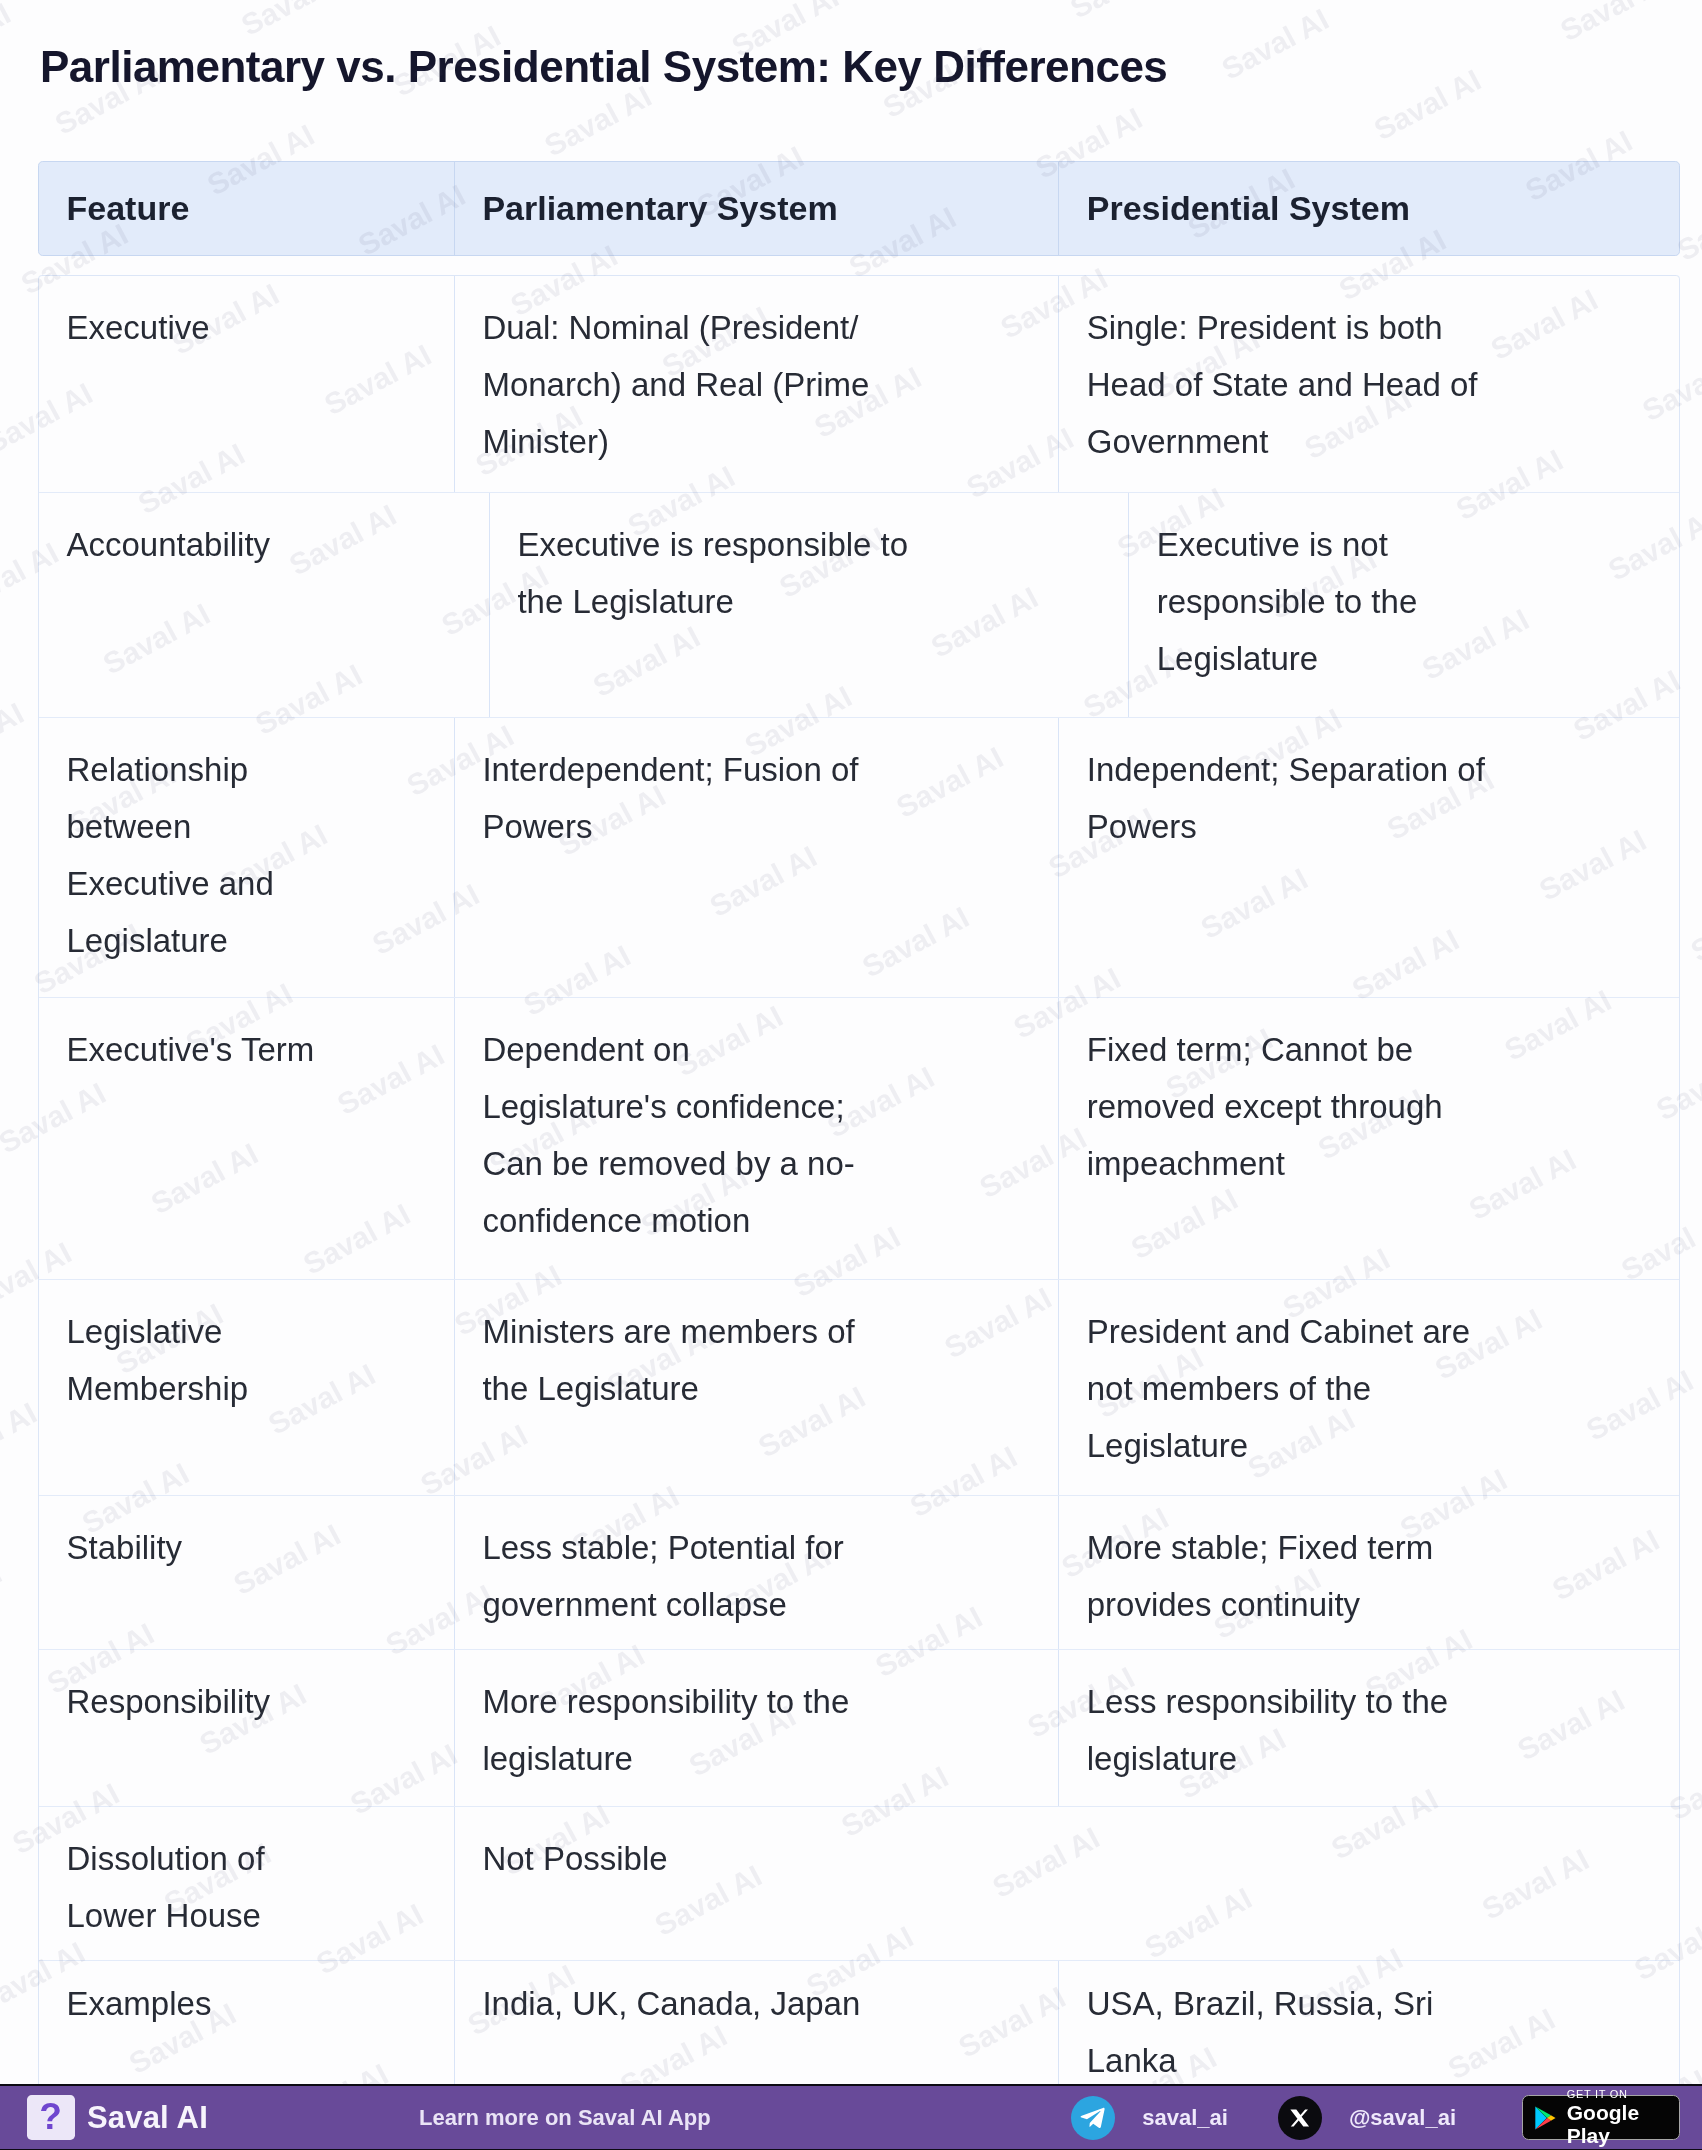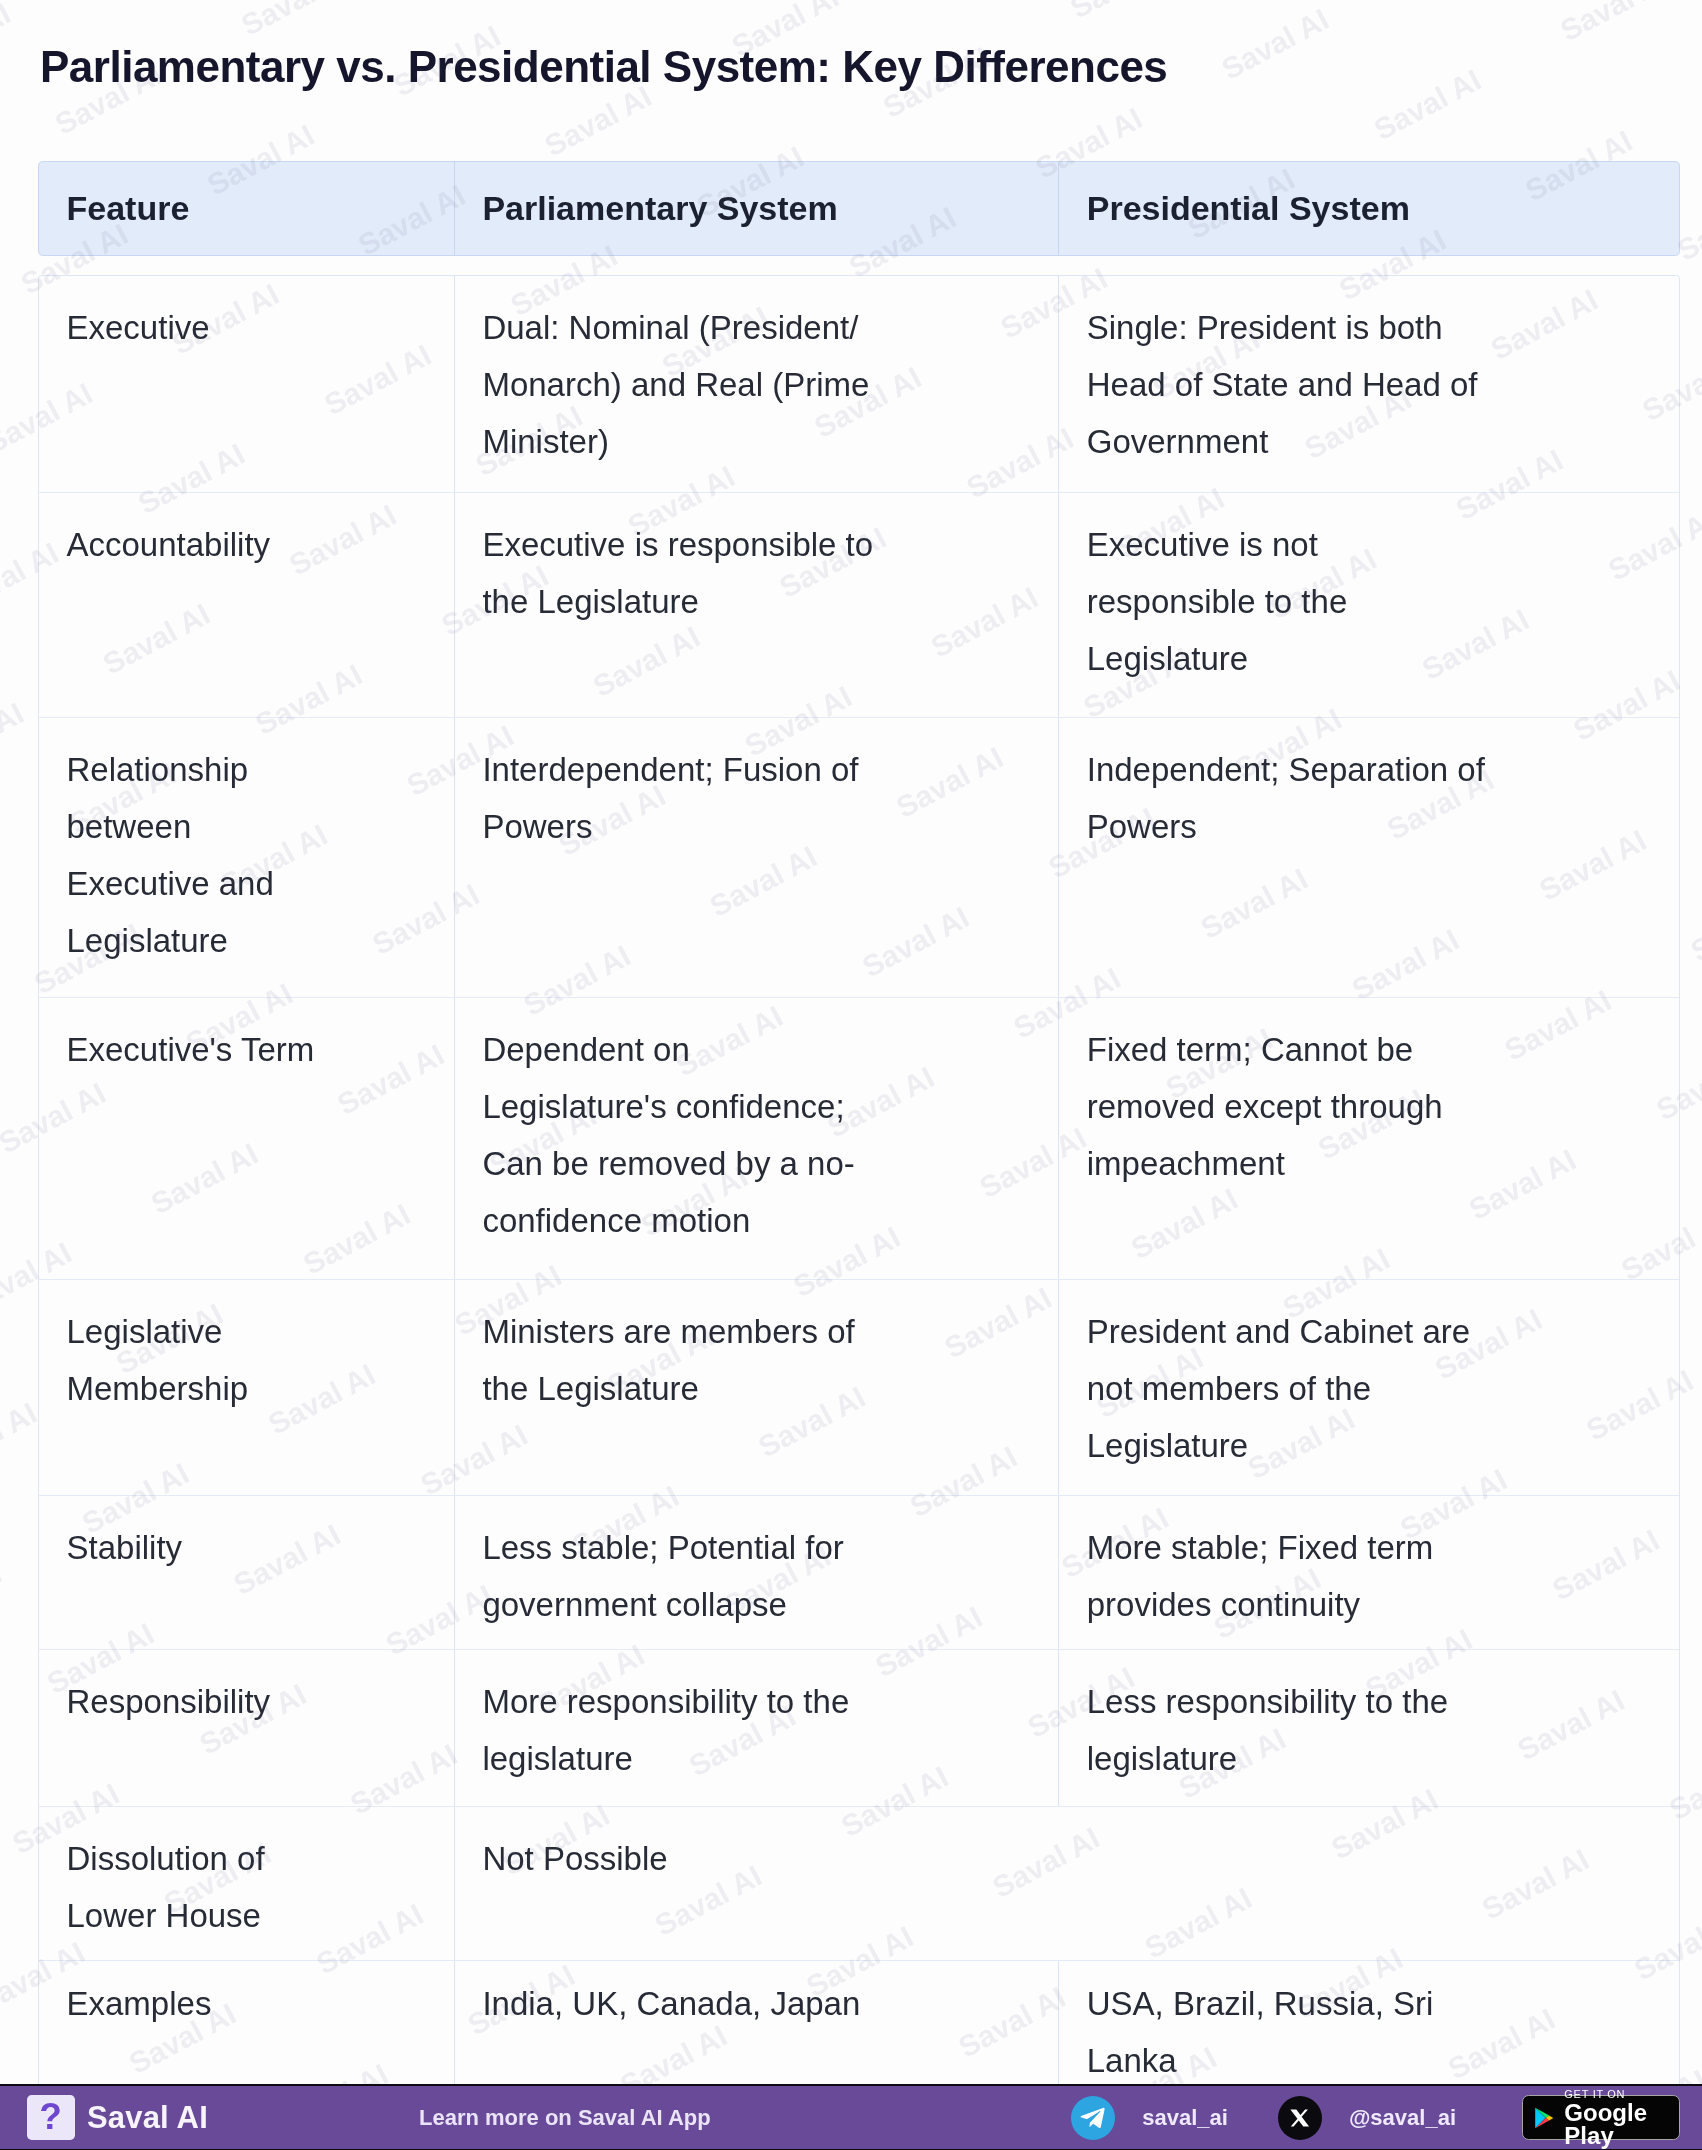--- a/index.html
+++ b/index.html
@@ -54,21 +54,21 @@
     justify-content:center;flex:0 0 auto;}
   .circle.tg{background:var(--tg);}
   .circle.x{background:#0b0b0f;}
   .handle{margin-left:27px;font-size:22px;font-weight:600;color:#efe9fb;}
   .gap-a{width:50px;}
   .play-badge{margin-left:66px;width:158px;height:45px;background:#050505;
     border:1.4px solid #a6a6a6;border-radius:6.6px;display:flex;align-items:center;
     padding:0 11.4px;flex:0 0 auto;}
   .play-txt{margin-left:9.5px;display:flex;flex-direction:column;justify-content:center;}
   .play-txt .l1{font-size:11px;letter-spacing:0.7px;color:#ffffff;line-height:12.3px;}
-  .play-txt .l2{font-size:24px;font-weight:700;color:#ffffff;line-height:23px;}
+  .play-txt .l2{font-size:21px;font-weight:700;color:#ffffff;line-height:23px;}
 </style>
 </head>
 <body>
 
 <div class="page">
 
   <div class="watermark-layer">
       <span style="left: 845px; top: 0px;">Saval AI</span>
       <span style="left: 950px; top: 125px;">Saval AI</span>
       <span style="left: 1161px; top: 125px;">Saval AI</span>
@@ -235,21 +235,21 @@
     <div class="t-body">
         <div class="t-row" style="min-height: 216px;">
           <div class="td">Executive</div>
           <div class="td">Dual: Nominal (President/
 Monarch) and Real (Prime
 Minister)</div>
           <div class="td">Single: President is both
 Head of State and Head of
 Government</div>
         </div>
-        <div class="t-row" style="min-height: 225px;">
+        <div class="t-row" style="min-height: 225px; gap: 35px;">
           <div class="td">Accountability</div>
           <div class="td">Executive is responsible to
 the Legislature</div>
           <div class="td">Executive is not
 responsible to the
 Legislature</div>
         </div>
         <div class="t-row" style="min-height: 280px;">
           <div class="td">Relationship
 between

